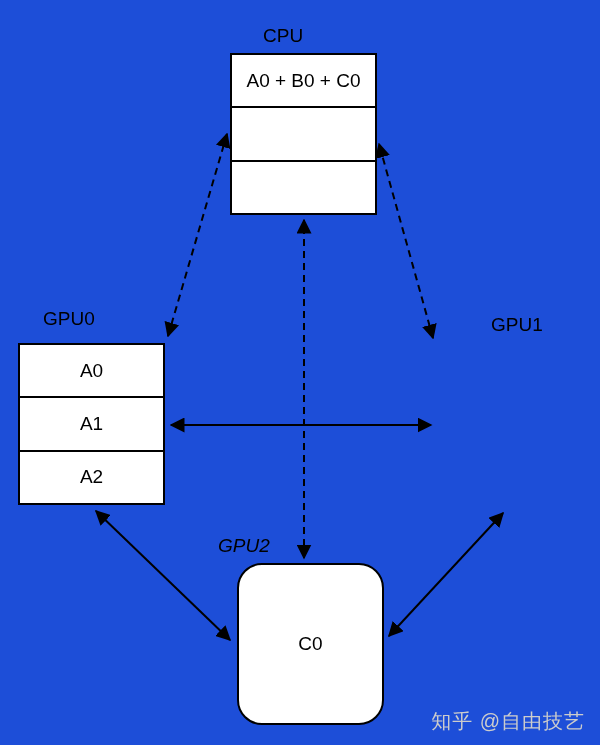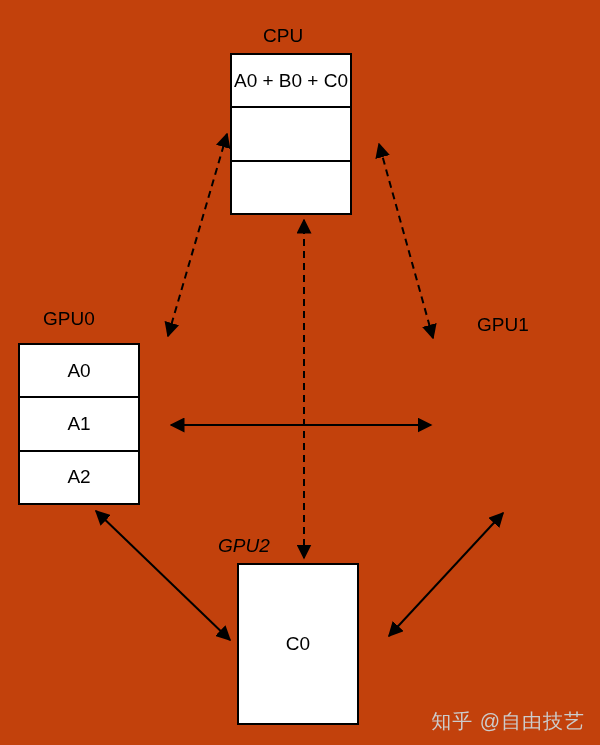--- a/index.html
+++ b/index.html
@@ -4,21 +4,21 @@
 <style>
   html, body {
     margin: 0;
     padding: 0;
     background: #ffffff;
   }
   .canvas {
     position: relative;
     width: 600px;
     height: 745px;
-    background: #c2410c;
+    background: #1d4ed8;
     font-family: "Liberation Sans", sans-serif;
     color: #000000;
     overflow: hidden;
   }
   .edges-layer {
     position: absolute;
     left: 0;
     top: 0;
     width: 600px;
     height: 745px;
@@ -29,21 +29,21 @@
     position: absolute;
     z-index: 2;
     font-size: 19px;
     line-height: 20px;
     white-space: nowrap;
     color: #000000;
   }
   .box {
     position: absolute;
     z-index: 2;
-    width: 122px;
+    width: 147px;
     height: 162px;
     border: 2px solid #000000;
     box-sizing: border-box;
     background: #ffffff;
     display: flex;
     flex-direction: column;
   }
   .box .row {
     flex: 1;
     display: flex;
@@ -109,22 +109,22 @@
     <div class="row"></div>
   </div>
 
   <div class="node-title" style="left:43px; top:309px;">GPU0</div>
   <div class="box" style="left:18px; top:343px;justify-content:flex-end;">
     <div class="row">A0</div>
     <div class="row">A1</div>
     <div class="row">A2</div>
   </div>
 
-  <div class="node-title" style="left:477px; top:315px;">GPU1</div>
+  <div class="node-title" style="left:491px; top:315px;">GPU1</div>
 
   <div class="node-title" style="left:218px; top:536px;font-style:italic;">GPU2</div>
-  <div class="box" style="left:237px; top:563px;">
+  <div class="box" style="left:237px; top:563px;border-radius:25px;">
     <div class="row">C0</div>
   </div>
 
   <div class="watermark" style="color: rgb(204, 204, 204);">知乎 @自由技艺</div>
 
 </div>
 
 </body></html>

